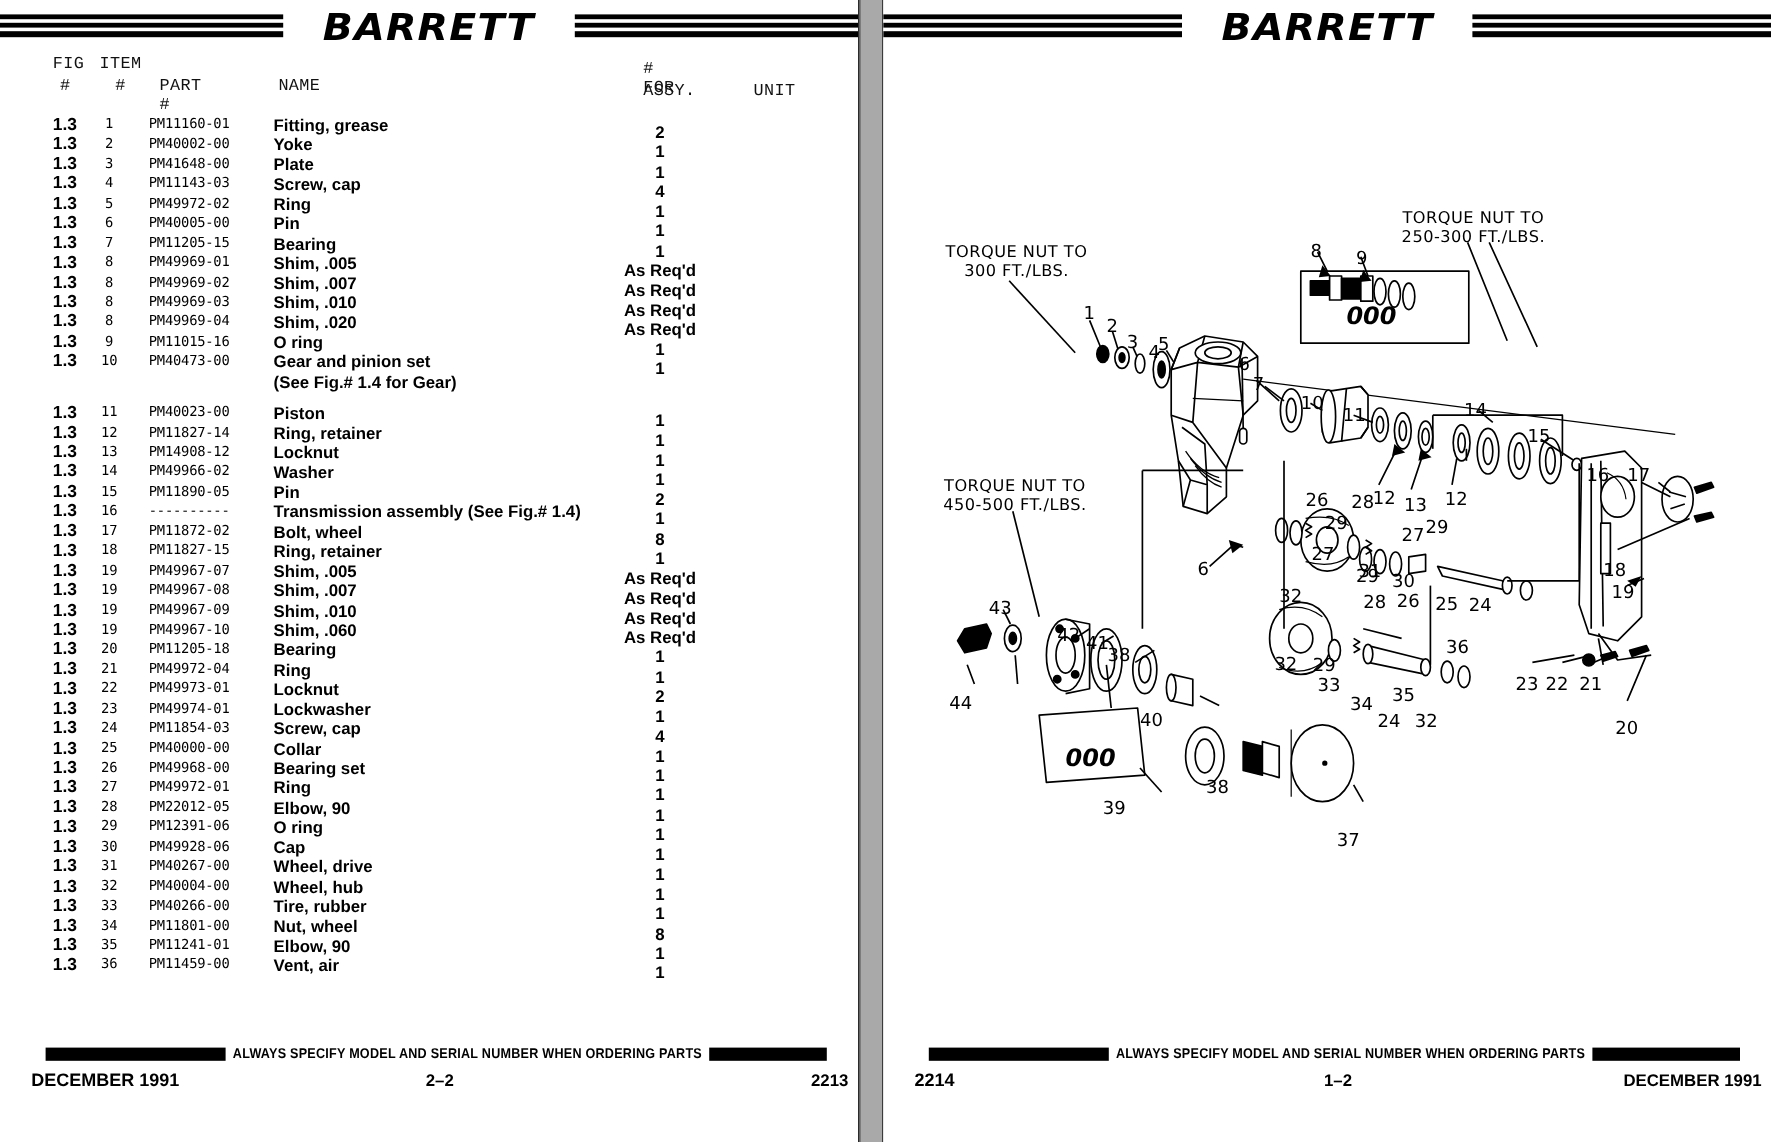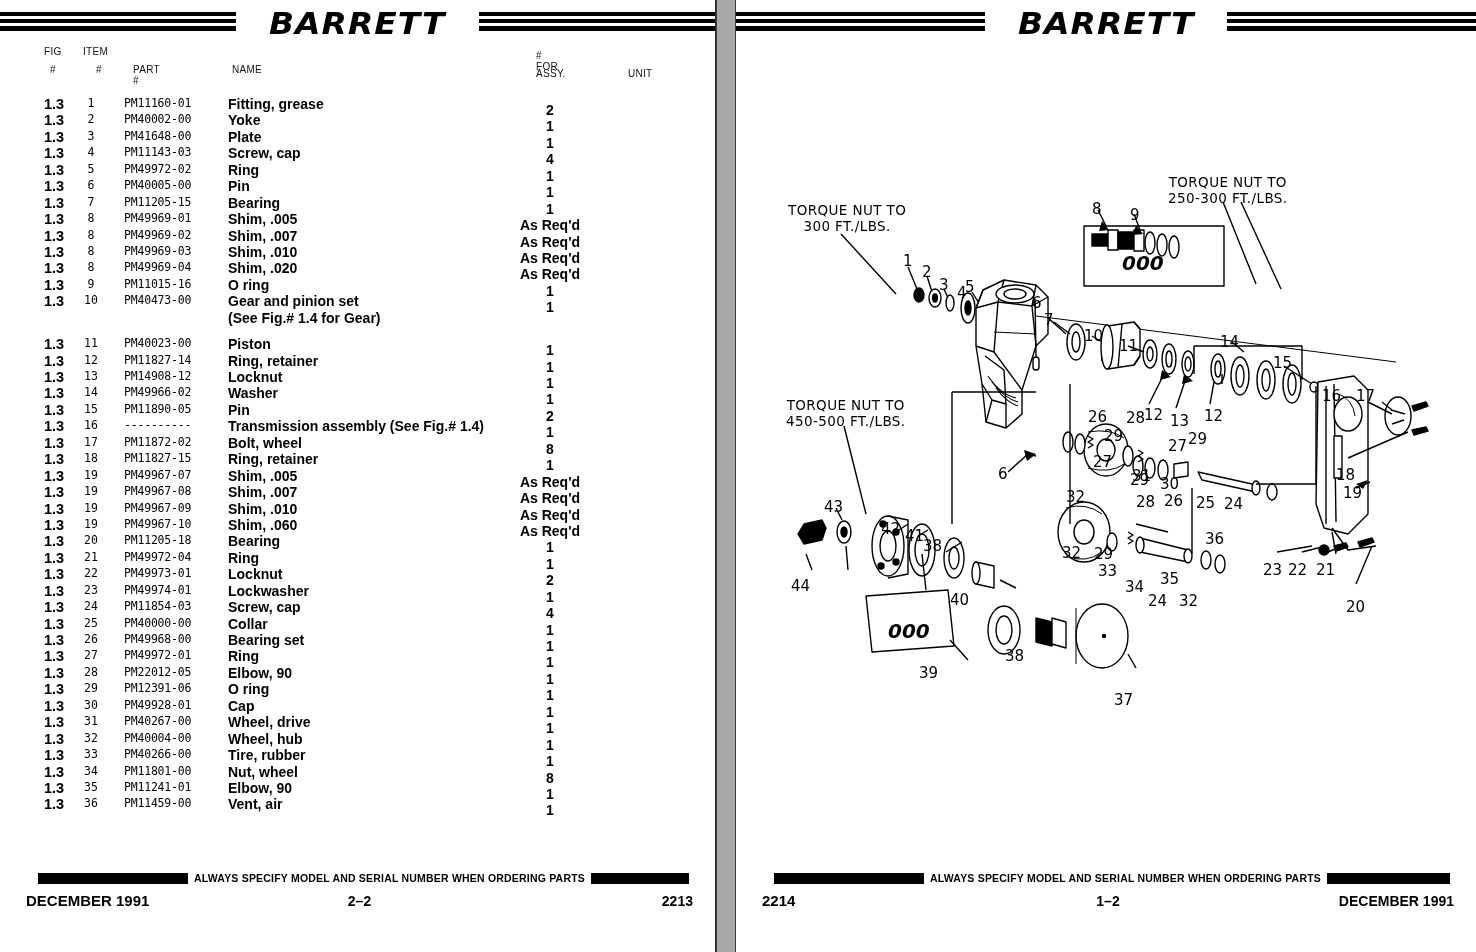--- a/index.html
+++ b/index.html
@@ -25,41 +25,41 @@
   .rules i:nth-child(3){top:16px;height:5px;}
   .brand{
     font-family:"DejaVu Sans", sans-serif;
     font-weight:700;font-style:italic;font-size:31px;letter-spacing:1px;
     padding:0 9px;color:#000;line-height:26px;white-space:nowrap;
     transform:scaleX(1.06);
   }
 
   
   .tbl-head{position:absolute;color:#111;}
-  .hdr{position:absolute;font-size:10px;letter-spacing:.3px;}
+  .hdr{position:absolute;font-size:14px;letter-spacing:.3px;font-family:Liberation Mono, monospace;}
 
   .rows{position:absolute;left:0;top:96px;width:716px;}
   .row{position:relative;height:16.45px;}
   .row > span{position:absolute;white-space:nowrap;}
   .c-fig{left:44px;font-weight:700;font-size:14.5px;}
   .c-item{left:80px;font-size:11.5px;width:22px;text-align:center;font-family:"DejaVu Sans Mono", monospace;}
   .c-part{left:124px;font-size:11.5px;font-family:"DejaVu Sans Mono", monospace;letter-spacing:-.2px;}
   .c-name{left:228px;font-weight:700;font-size:14px;}
   .c-qty{left:512px;width:76px;text-align:center;font-weight:700;font-size:14px;}
   .row.spacer{height:10px;}
 
   
   .foot{position:absolute;left:0;right:0;bottom:0;height:92px;}
   .foot-bar{position:absolute;top:10px;left:26px;right:26px;height:16px;display:flex;align-items:center;gap:6px;padding-left:12px;}
   .foot-bar .blk{height:11px;background:#000;flex:0 0 auto;}
   .foot-bar .blk.l{width:150px;}
   .foot-bar .blk.r{flex:1;}
   .foot-note{font-size:10.5px;font-weight:700;letter-spacing:.2px;white-space:nowrap;color:#000;
              font-family:"Liberation Sans", sans-serif;transform:scaleY(1.12);}
-  .foot-line{position:absolute;top:32px;left:26px;right:22px;display:flex;align-items:baseline;}
+  .foot-line{position:absolute;top:32px;left:26px;right:8px;display:flex;align-items:baseline;}
   .foot-line .fl{flex:1;text-align:left;font-size:15px;font-weight:700;}
   .foot-line .fc{flex:1;text-align:center;font-size:14px;font-weight:700;}
   .foot-line .fr{flex:1;text-align:right;font-size:14px;font-weight:700;}
 
   
   .figtitle{position:absolute;left:36px;top:50px;font-size:14.5px;font-weight:700;letter-spacing:.2px;}
   .figtitle .rom{font-family:"Liberation Serif", serif;font-weight:700;}
 
   .diagram{position:absolute;left:0;top:84px;width:740px;height:770px;}
   .callout{position:absolute;font-family:"DejaVu Sans", sans-serif;font-size:15px;color:#000;white-space:nowrap;}
@@ -350,21 +350,21 @@
       <div class="row">
         <span class="c-fig">1.3</span>
         <span class="c-item">29</span>
         <span class="c-part">PM12391-06</span>
         <span class="c-name">O ring</span>
         <span class="c-qty" style="transform: translateY(6px);">1</span>
       </div>
       <div class="row">
         <span class="c-fig">1.3</span>
         <span class="c-item">30</span>
-        <span class="c-part">PM49928-01</span>
+        <span class="c-part">PM49928-06</span>
         <span class="c-name">Cap</span>
         <span class="c-qty" style="transform: translateY(6px);">1</span>
       </div>
       <div class="row">
         <span class="c-fig">1.3</span>
         <span class="c-item">31</span>
         <span class="c-part">PM40267-00</span>
         <span class="c-name">Wheel, drive</span>
         <span class="c-qty" style="transform: translateY(6px);">1</span>
       </div>

